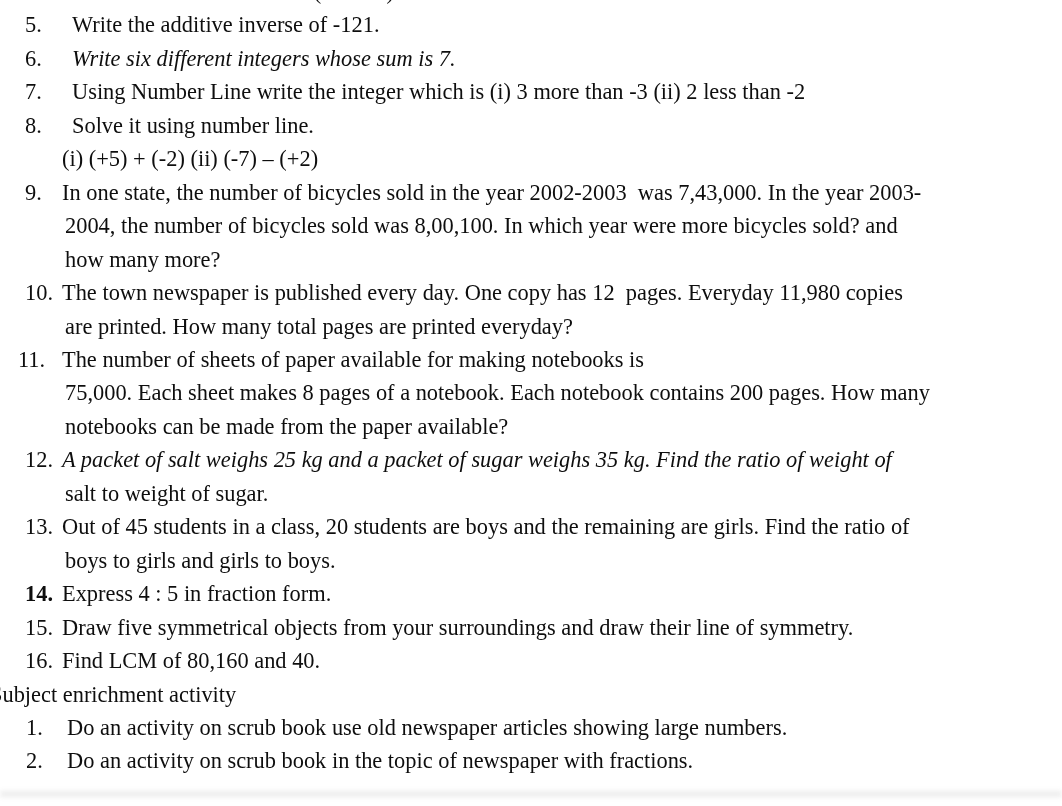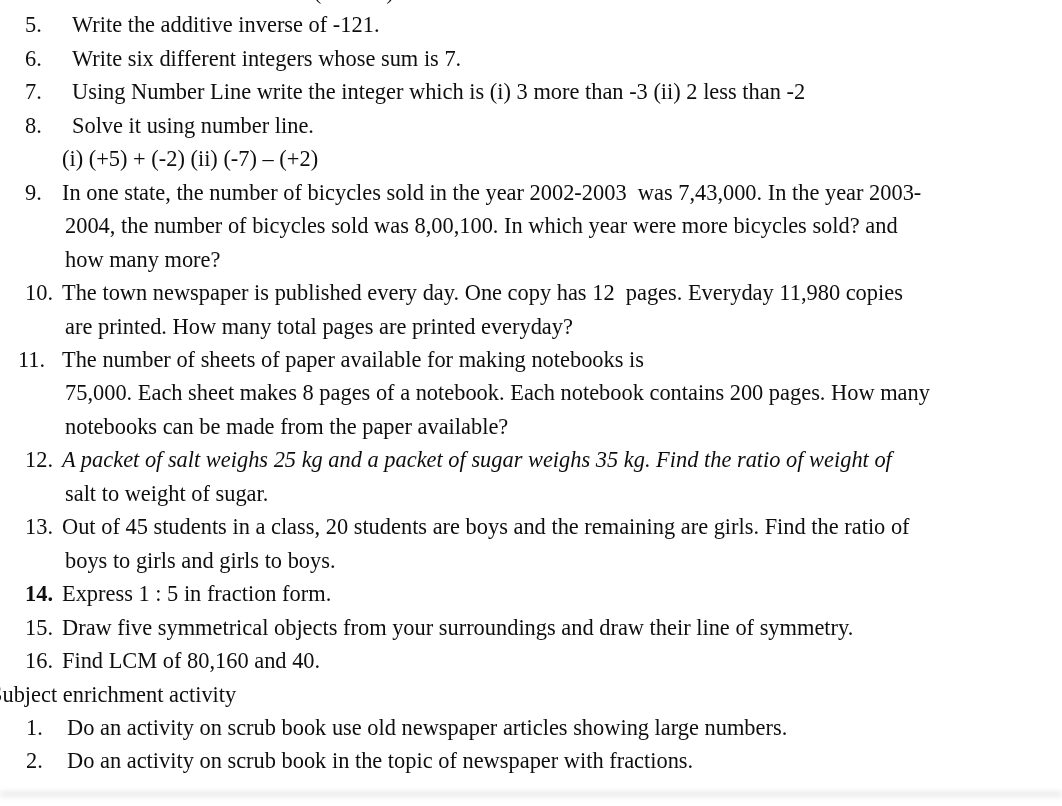--- a/index.html
+++ b/index.html
@@ -50,21 +50,21 @@
         <div class="row">
           <span class="num" style="left: 14px;">4.</span>
           <div class="line" style="margin-left: 110px;">Write tables from 1-10(5 times) and learn also.</div>
         </div>
         <div class="row">
           <span class="num" style="left: 25px;">5.</span>
           <div class="line" style="margin-left: 72px;">Write the additive inverse of -121.</div>
         </div>
         <div class="row">
           <span class="num" style="left: 25px;">6.</span>
-          <div class="line" style="margin-left: 72px;">Write six different integers whose sum is 7.</div>
+          <div class="line" style="margin-left: 72px; font-style: italic;">Write six different integers whose sum is 7.</div>
         </div>
         <div class="row">
           <span class="num" style="left: 25px;">7.</span>
           <div class="line" style="margin-left: 72px;">Using Number Line write the integer which is (i) 3 more than -3 (ii) 2 less than -2</div>
         </div>
         <div class="row">
           <span class="num" style="left: 25px;">8.</span>
           <div class="line" style="margin-left: 72px;">Solve it using number line.</div>
           <div class="line" style="margin-left: 62px;">(i) (+5) + (-2) (ii) (-7) – (+2)</div>
         </div>
@@ -90,21 +90,21 @@
           <div class="line" style="margin-left: 62px; font-style: italic;">A packet of salt weighs 25 kg and a packet of sugar weighs 35 kg. Find the ratio of weight of</div>
           <div class="line" style="margin-left: 65px;">salt to weight of sugar.</div>
         </div>
         <div class="row">
           <span class="num" style="left: 25px;">13.</span>
           <div class="line" style="margin-left: 62px;">Out of 45 students in a class, 20 students are boys and the remaining are girls. Find the ratio of</div>
           <div class="line" style="margin-left: 65px;">boys to girls and girls to boys.</div>
         </div>
         <div class="row">
           <span class="num" style="left: 25px; font-weight: bold;">14.</span>
-          <div class="line" style="margin-left: 62px;">Express 1 : 5 in fraction form.</div>
+          <div class="line" style="margin-left: 62px;">Express 4 : 5 in fraction form.</div>
         </div>
         <div class="row">
           <span class="num" style="left: 25px;">15.</span>
           <div class="line" style="margin-left: 62px;">Draw five symmetrical objects from your surroundings and draw their line of symmetry.</div>
         </div>
         <div class="row">
           <span class="num" style="left: 25px;">16.</span>
           <div class="line" style="margin-left: 62px;">Find LCM of 80,160 and 40.</div>
         </div>
       </div>

